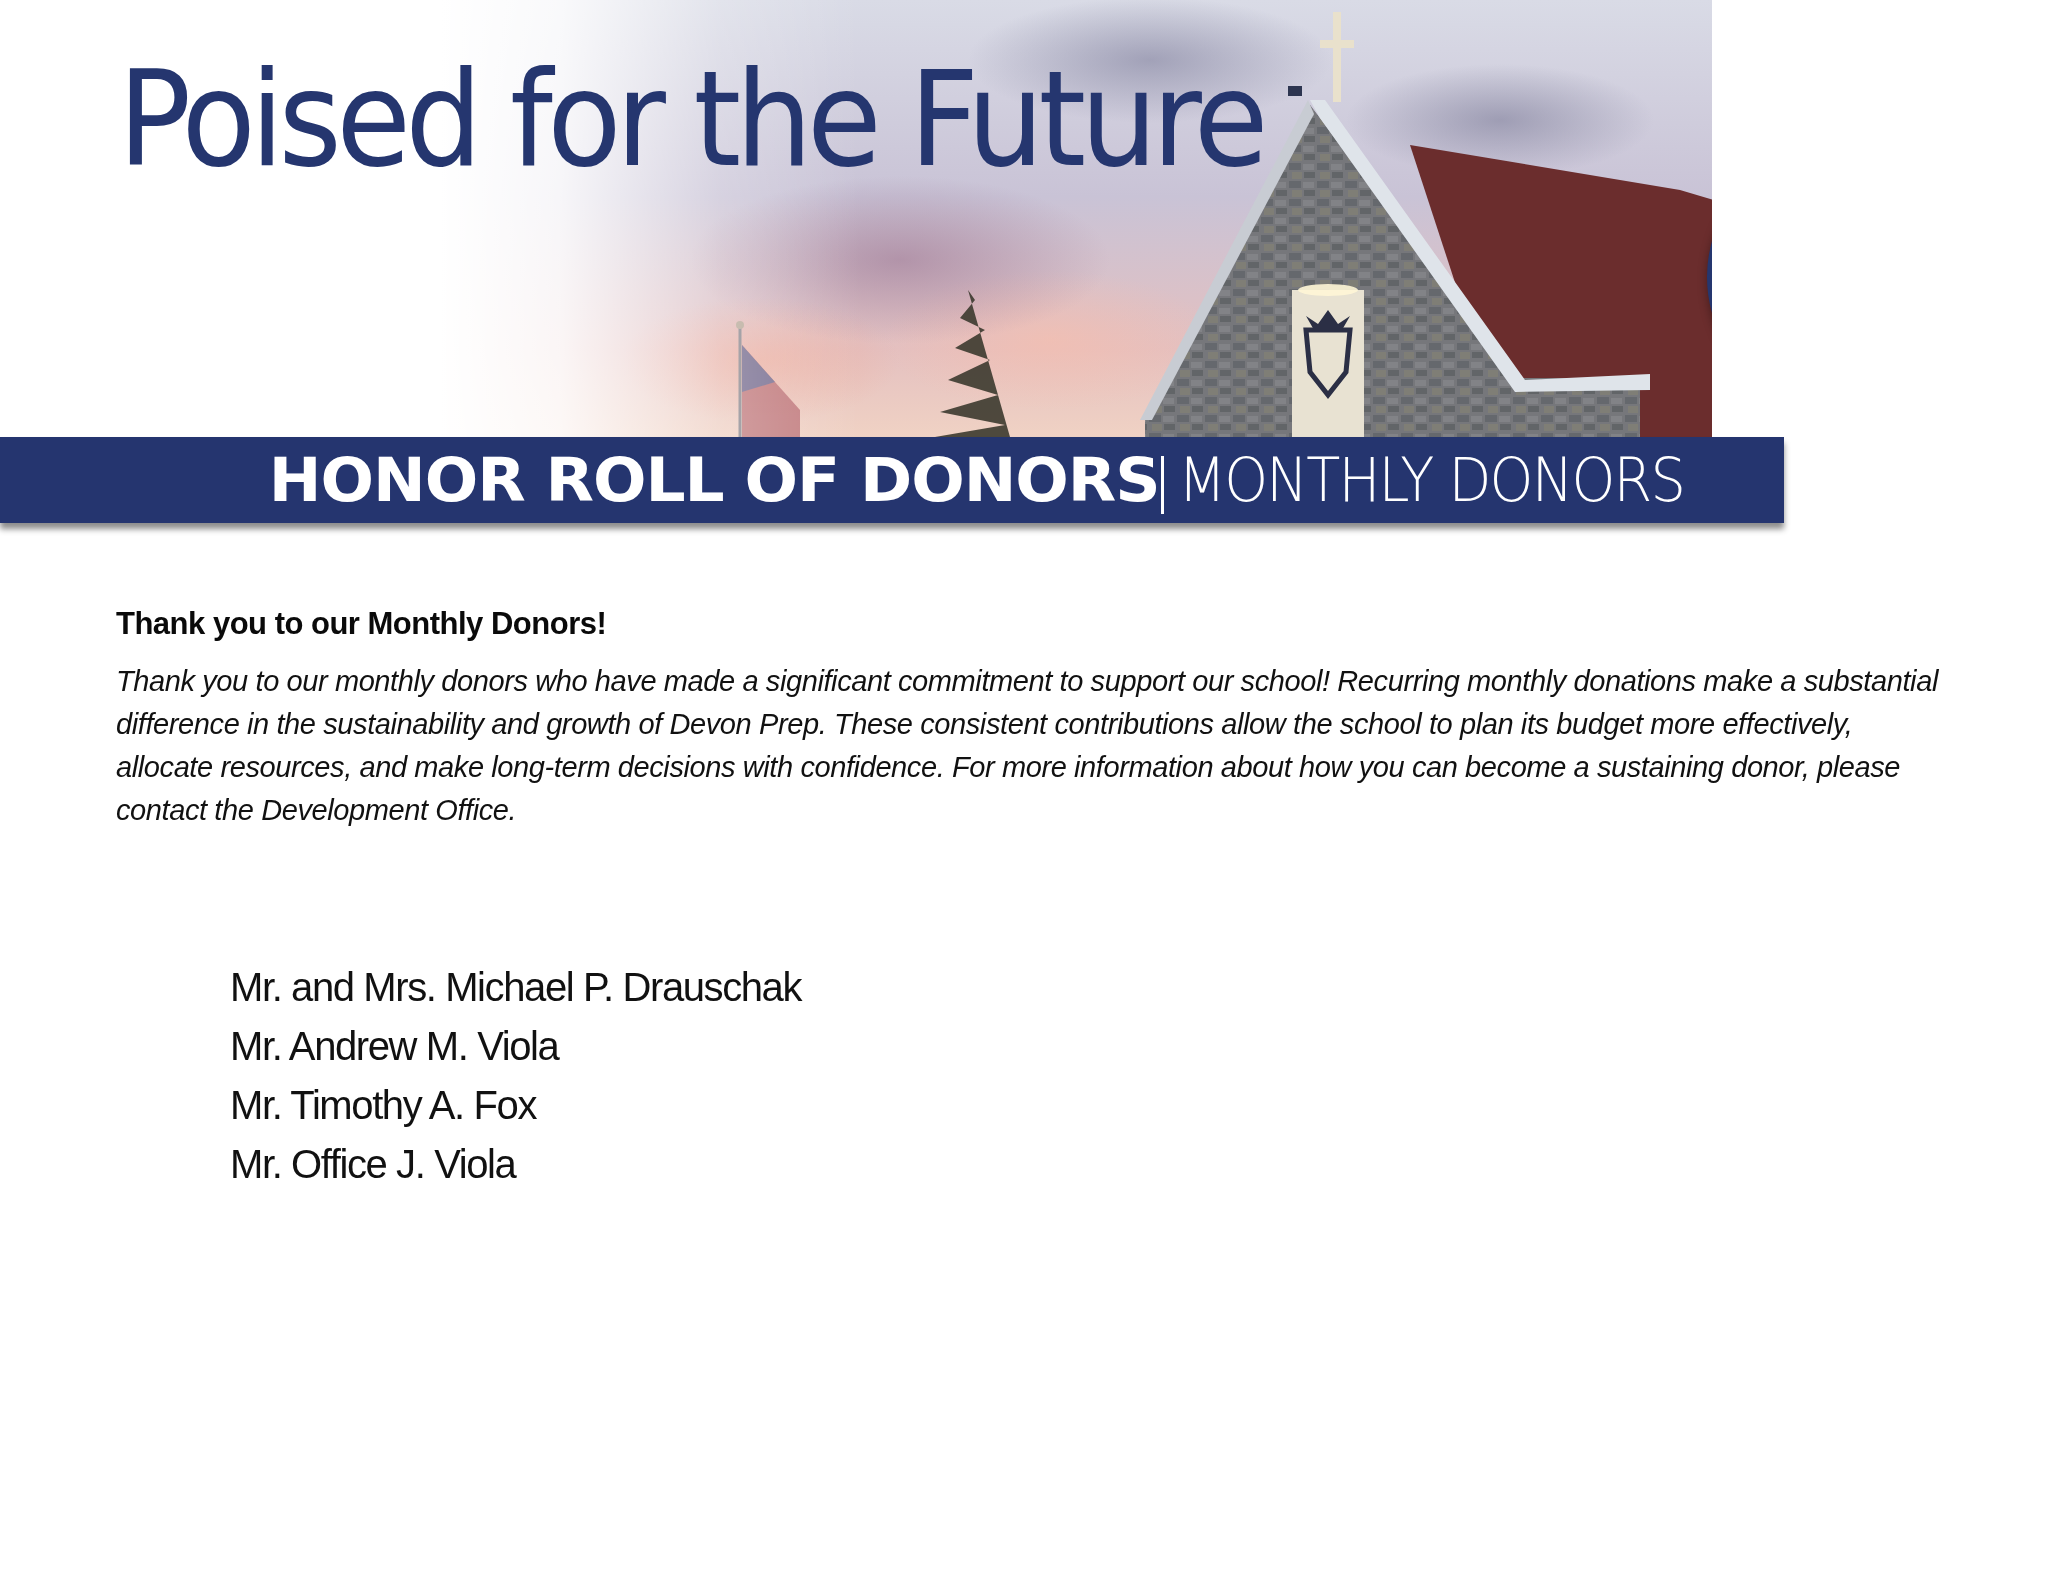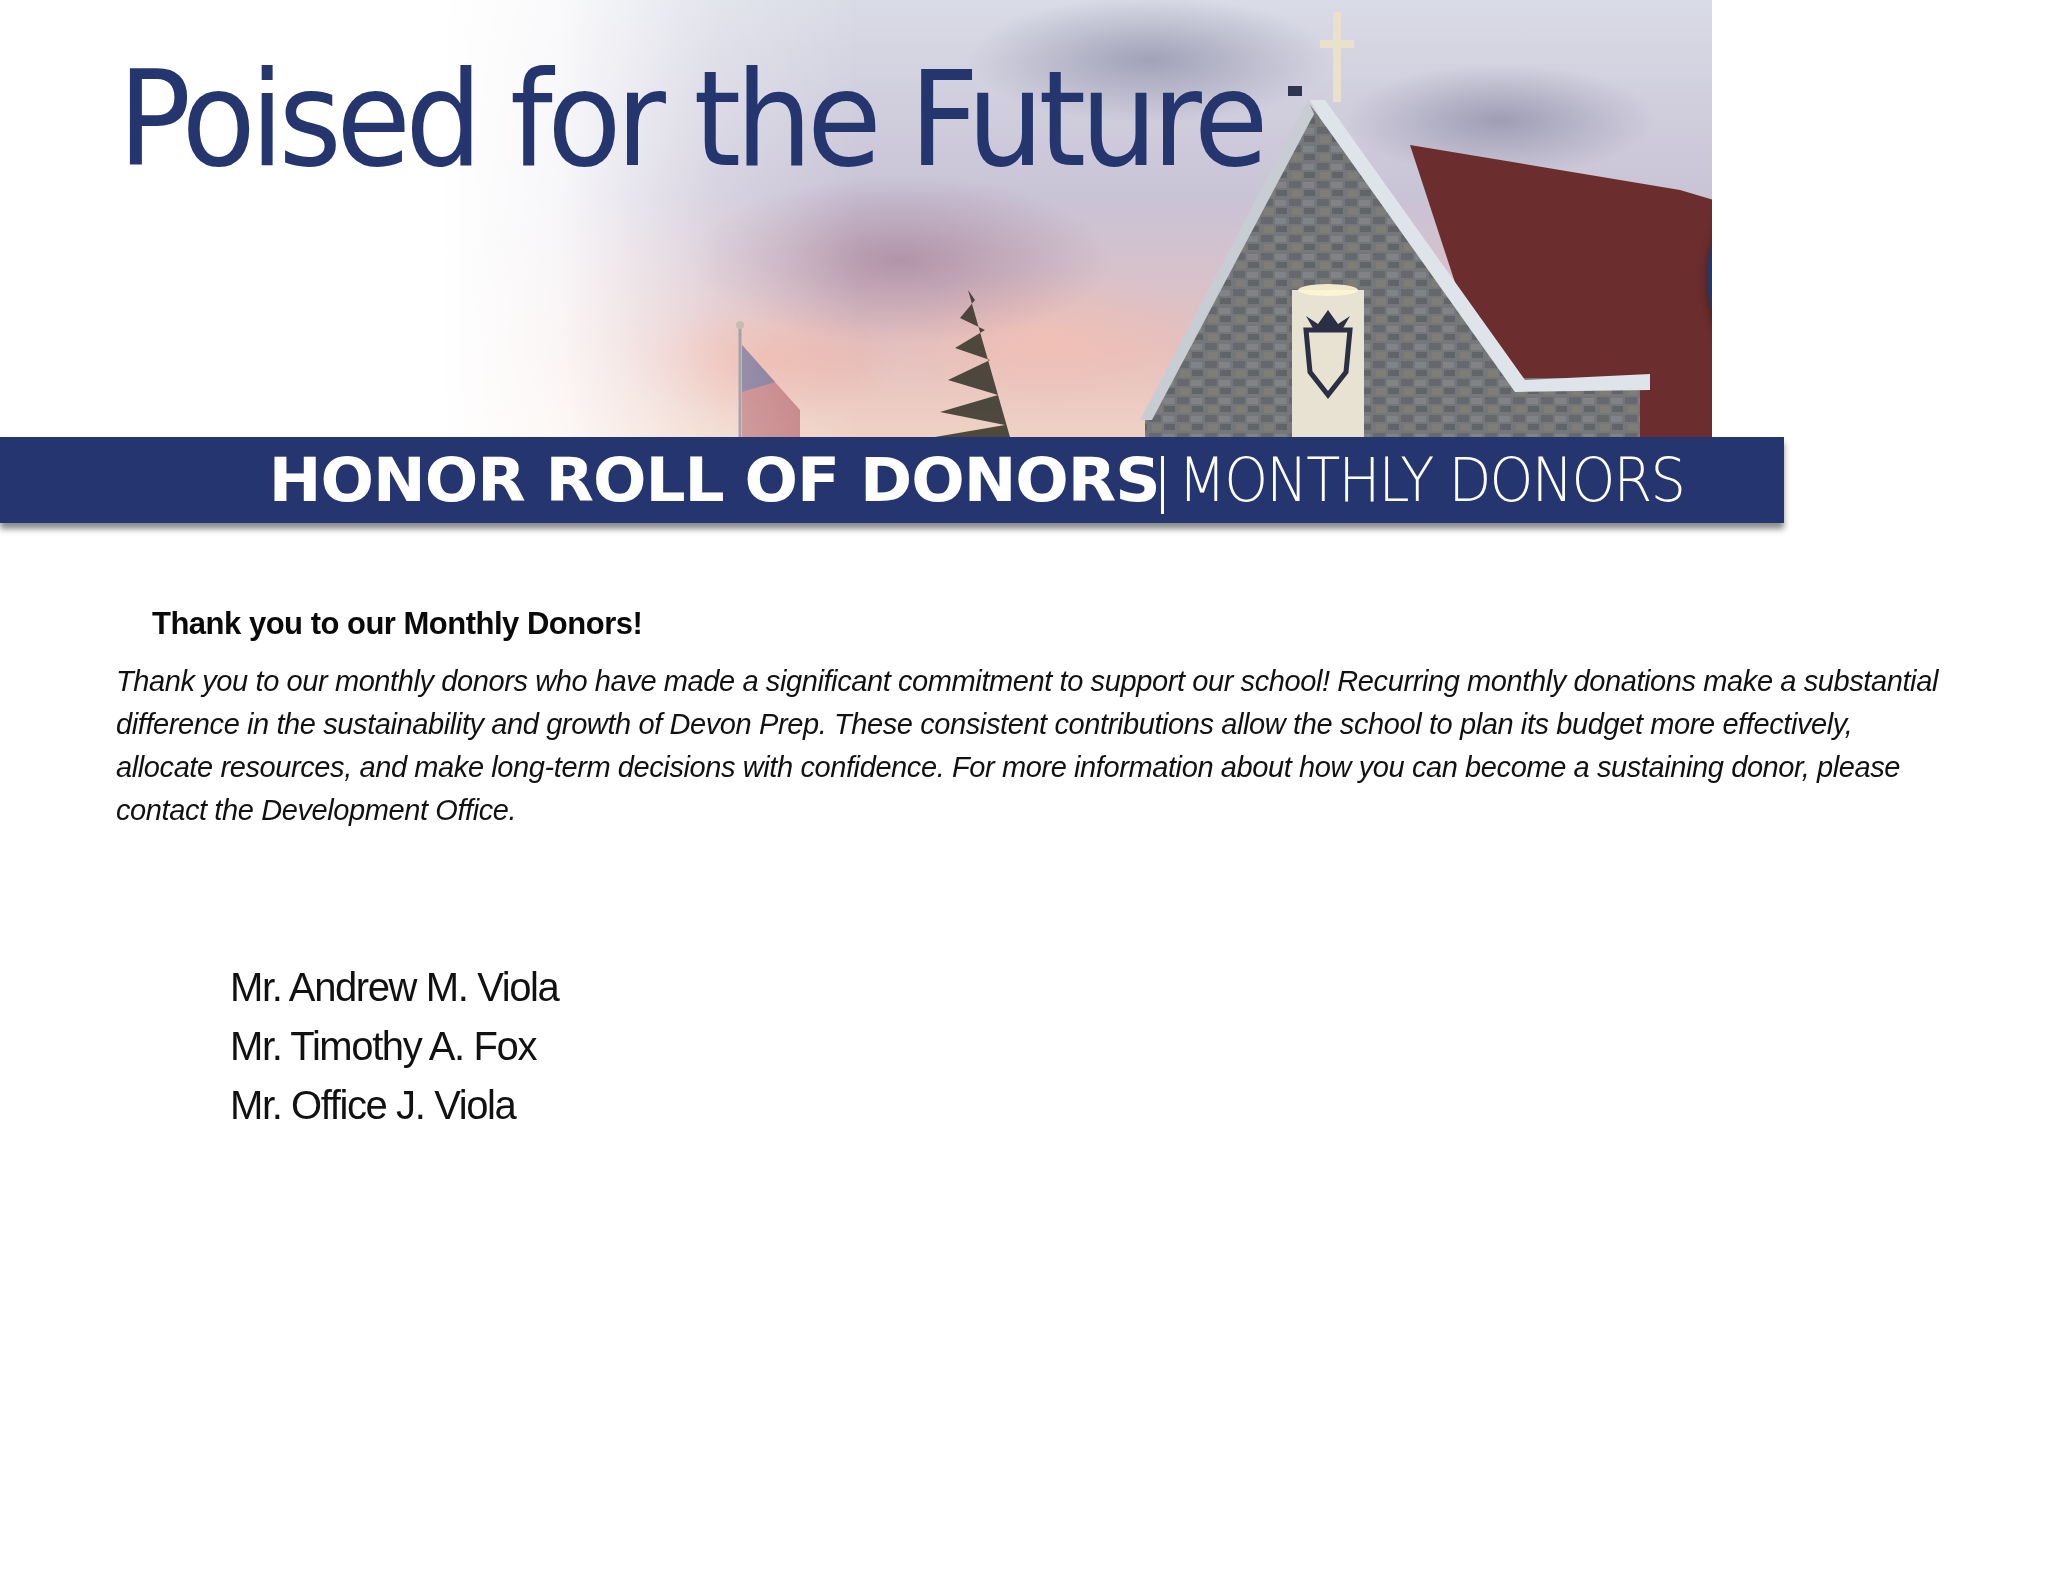--- a/index.html
+++ b/index.html
@@ -51,21 +51,21 @@
       transform: scaleX(1.05);
     }
     .banner-sep { display: inline-block; width: 3px; height: 58px; background: #fff; margin: 10px 14px 0 22px; }
     .banner-light {
       font-family: "DejaVu Sans", sans-serif; font-weight: 200; font-size: 60px; letter-spacing: -2px;
       transform: scaleX(0.93); transform-origin: left center;
     }
     .intro { position: absolute; left: 116px; top: 604px; width: 1830px; }
     .intro-heading {
       font-family: "Liberation Sans", sans-serif; font-weight: bold; font-size: 31px; line-height: 40px;
-      color: #0a0a0a; letter-spacing: -0.5px; margin-left: 36px;
+      color: #0a0a0a; letter-spacing: -0.5px;
     }
     .intro-body {
       font-family: "Liberation Sans", sans-serif; font-style: italic; font-size: 29px; line-height: 43px;
       color: #111; letter-spacing: -0.4px; margin-top: 16px;
     }
     .donors { position: absolute; left: 230px; top: 958px; }
     .donor {
       font-family: "Liberation Sans", sans-serif; font-size: 40px; line-height: 59px; color: #111;
       letter-spacing: -1.4px; white-space: nowrap;
     }
@@ -171,16 +171,17 @@
     <span class="banner-light">MONTHLY DONORS</span>
   </div>
 </div>
 
 <div class="intro">
   <div class="intro-heading">Thank you to our Monthly Donors!</div>
   <div class="intro-body">Thank you to our monthly donors who have made a significant commitment to support our school! Recurring monthly donations make a substantial difference in the sustainability and growth of Devon Prep. These consistent contributions allow the school to plan its budget more effectively, allocate resources, and make long-term decisions with confidence. For more information about how you can become a sustaining donor, please contact the Development Office.</div>
 </div>
 
 <div class="donors">
+  <div class="donor">Mr. and Mrs. Michael P. Drauschak</div>
   <div class="donor">Mr. Andrew M. Viola</div>
   <div class="donor">Mr. Timothy A. Fox</div>
   <div class="donor">Mr. Office J. Viola</div>
 </div>
 
 </body></html>

